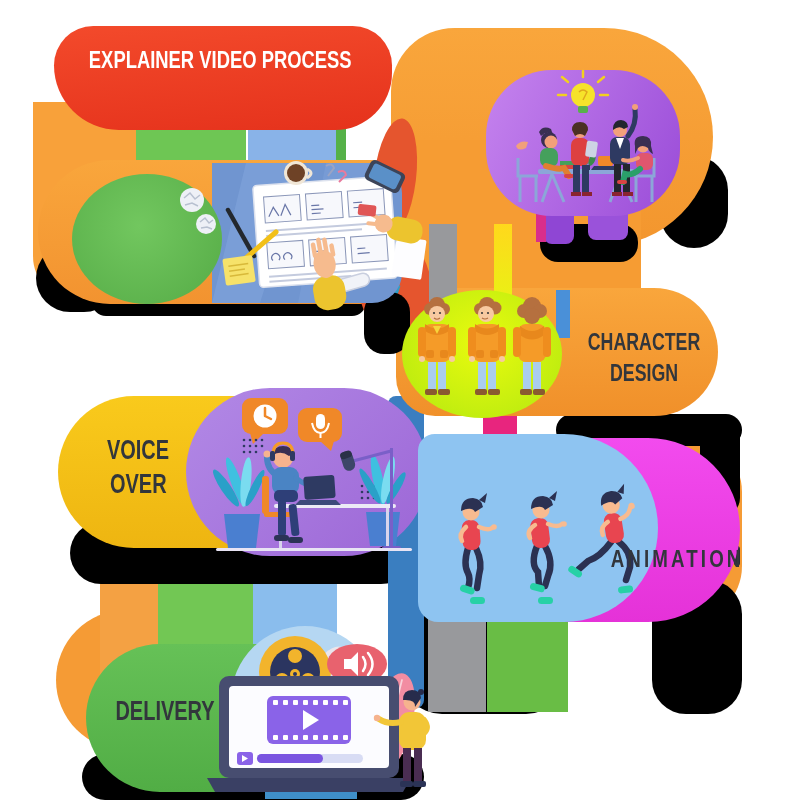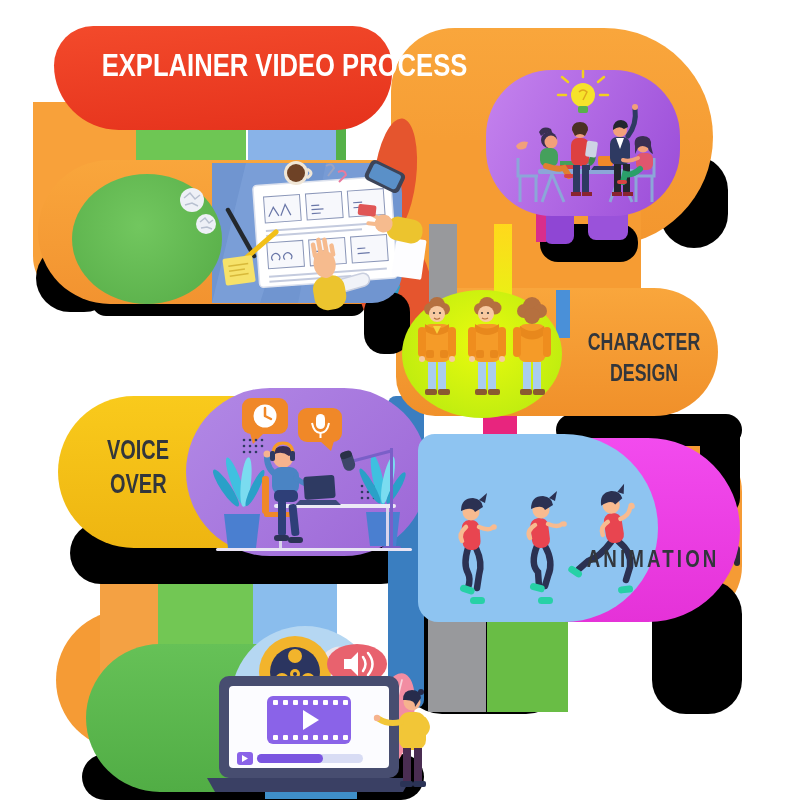--- a/index.html
+++ b/index.html
@@ -499,34 +499,37 @@
       <path d="M196,94 q-13,3 -22,-3" stroke="#f2c637" stroke-width="6" fill="none" stroke-linecap="round"></path>
       <circle cx="172" cy="90" r="3.2" fill="#f6b38e"></circle>
       <path d="M219,92 q6,8 -1,14" stroke="#f2c637" stroke-width="6" fill="none" stroke-linecap="round"></path>
       <rect x="198" y="120" width="8" height="34" fill="#4a2d52"></rect>
       <rect x="209" y="120" width="8" height="34" fill="#4a2d52"></rect>
       <rect x="195" y="153" width="13" height="6" rx="2" fill="#2b3356"></rect>
       <rect x="208" y="153" width="13" height="6" rx="2" fill="#2b3356"></rect>
     </g>
   </svg>
 
-  <div class="a lbl" style="left:56px;top:48px;width:306px;font-size:32px;color:#ffffff;z-index:70;">
+  <div class="a lbl" style="left:56px;top:48px;width:306px;font-size:23px;color:#ffffff;z-index:70;">
     <span class="cnd" style="transform:scaleX(.8);">EXPLAINER VIDEO PROCESS</span>
   </div>
 
 
 
   <div class="a lbl" style="left:568px;top:326px;width:152px;font-size:24px;line-height:1.3;z-index:70;">
     <div><span class="cnd">CHARACTER</span></div>
     <div><span class="cnd">DESIGN</span></div>
   </div>
 
   <div class="a lbl" style="left:80px;top:434px;width:116px;font-size:27px;line-height:1.25;z-index:70;">
     <div><span class="cnd">VOICE</span></div>
     <div><span class="cnd">OVER</span></div>
   </div>
 
-  <div class="a lbl" style="left:568px;top:546px;width:152px;font-size:24px;z-index:70;">
+  <div class="a lbl" style="left:592px;top:546px;width:152px;font-size:24px;z-index:70;">
     <span class="cnd" style="letter-spacing:4px;transform:scaleX(.78);">ANIMATION</span>
   </div>
 
+  <div class="a lbl" style="left:98px;top:697px;width:128px;font-size:27px;z-index:70;">
+    <span class="cnd">DELIVERY</span>
+  </div>
 
 </div>
 
 </body></html>

